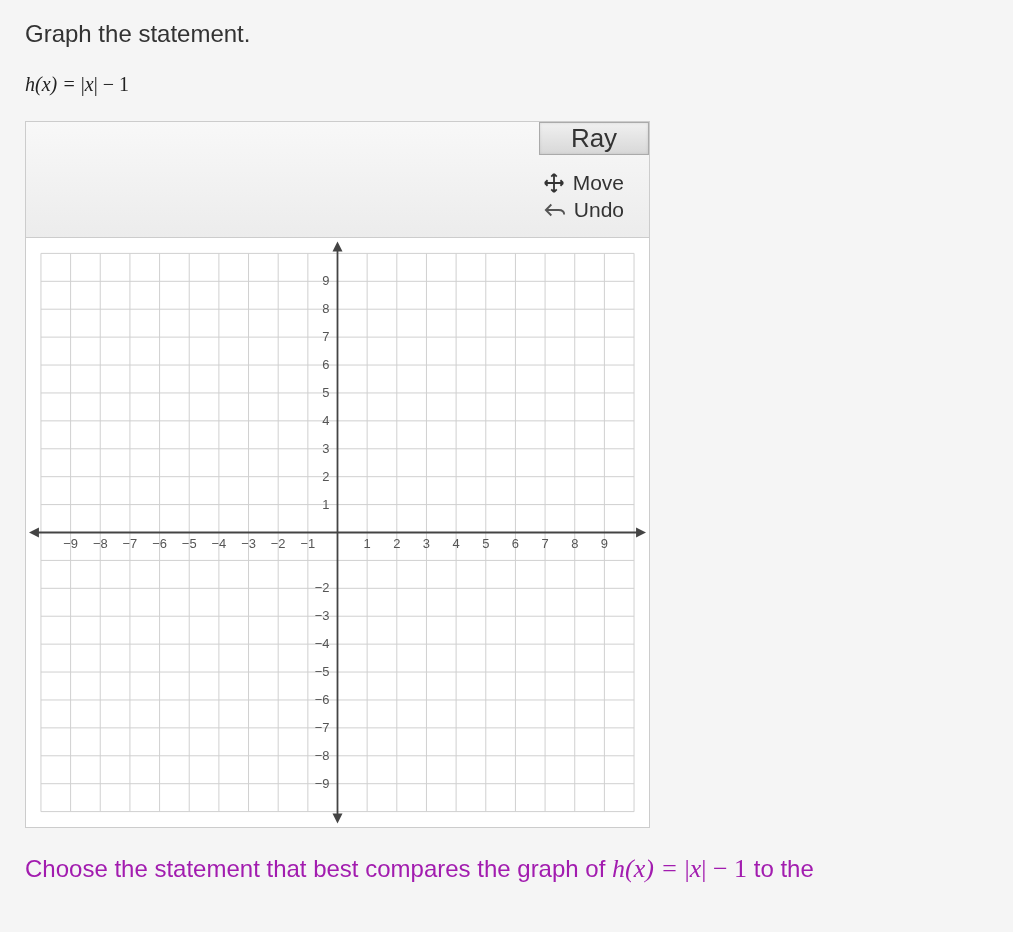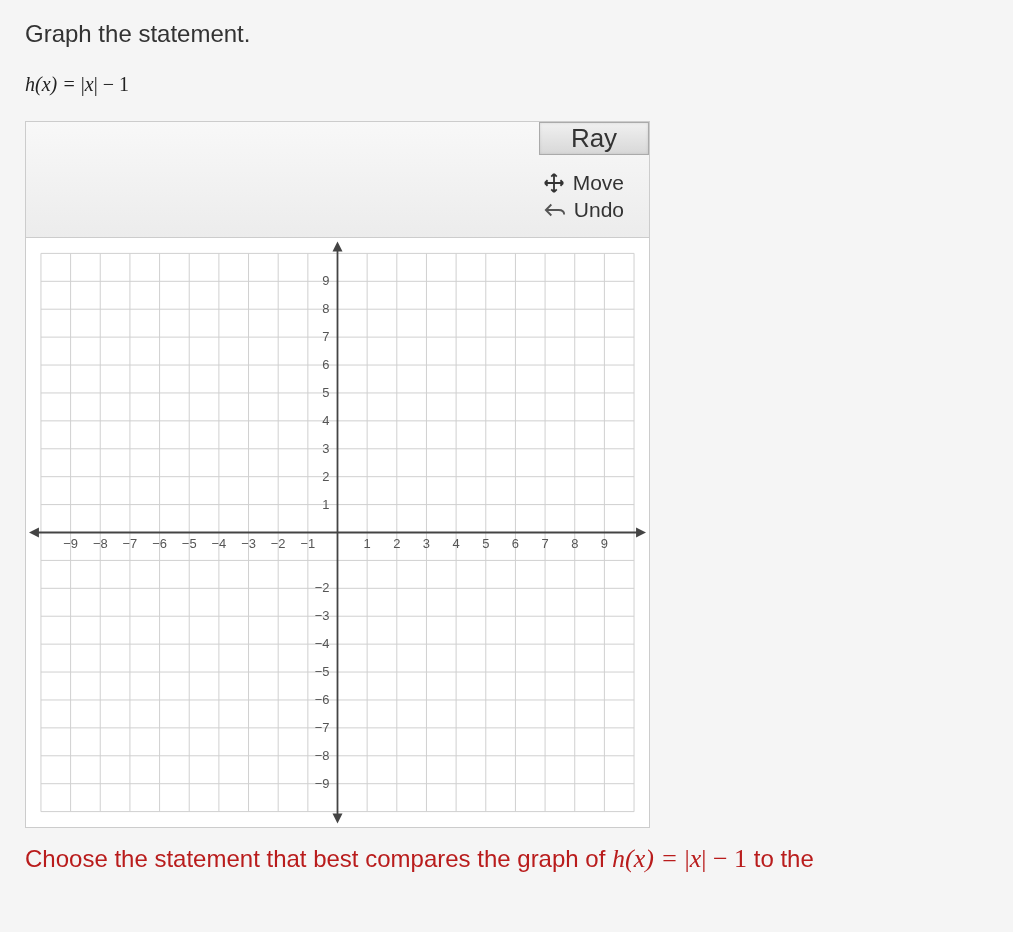--- a/index.html
+++ b/index.html
@@ -85,23 +85,23 @@
       background: #fff;
       border: 1px solid #ccc;
       border-top: none;
       position: relative;
     }
     .graph-svg {
       width: 100%;
       height: 100%;
     }
     .bottom-question {
-      margin-top: 16px;
+      margin-top: 26px;
       font-size: 24px;
-      color: #b91c1c;
+      color: #a21caf;
     }
     .bottom-question .math {
       font-family: 'Times New Roman', serif;
       font-style: italic;
       font-size: 26px;
     }
     .bottom-question .math .abs {
       font-style: normal;
     }
   </style>

